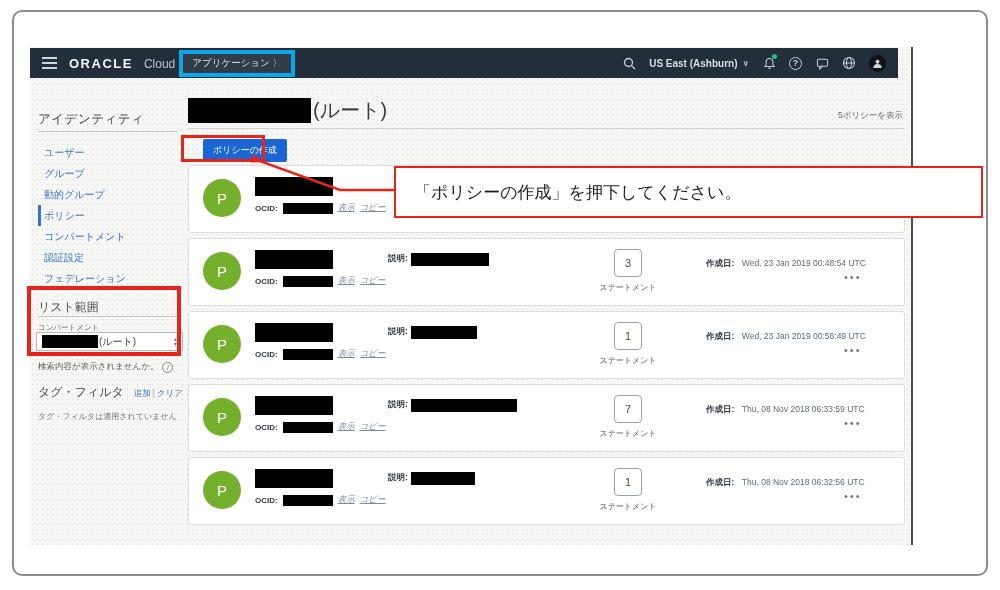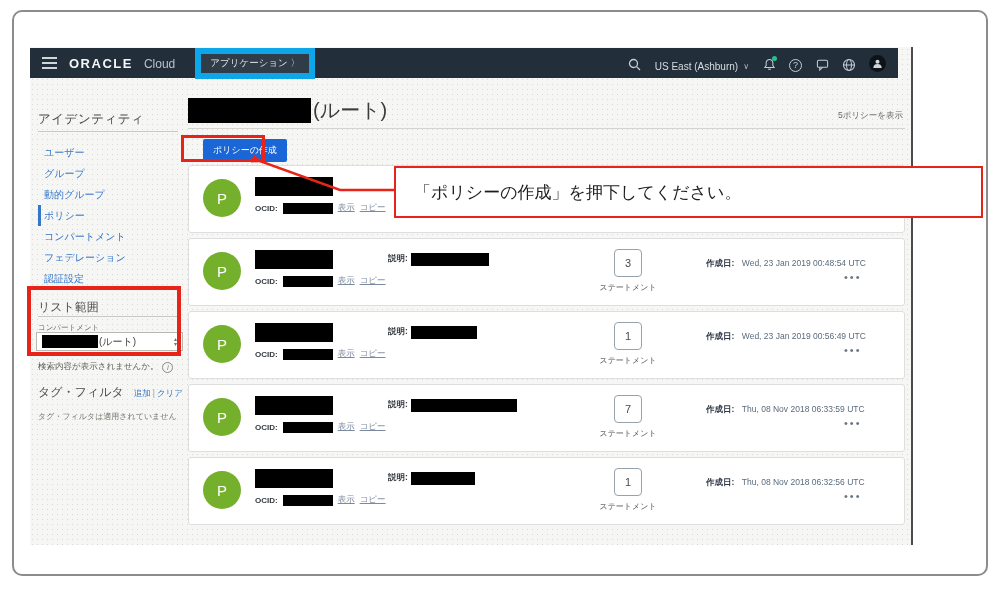--- a/index.html
+++ b/index.html
@@ -19,23 +19,23 @@
     border-right:2px solid #4b4b4b; }
 
   
   .topbar { position:absolute; left:0; top:1px; width:868px; height:30px;
     background:#222f3b; display:flex; align-items:center; padding:0 12px; }
   .hamburger { width:15px; display:flex; flex-direction:column; gap:3px; cursor:pointer; }
   .hamburger i { display:block; height:2px; background:#cfd6dc; }
   .brand { margin-left:12px; display:flex; align-items:baseline; gap:11px; white-space:nowrap; }
   .brand .oracle { color:#f4f6f8; font-weight:bold; font-size:13px; letter-spacing:1.5px; }
   .brand .cloud { color:#b9c2cb; font-size:12px; }
-  .crumb { margin-left:20px; background:#303c48; border:6px solid #0ea5e9; color:#dde3e8;
+  .crumb { margin-left:4px; background:#303c48; border:4px solid #0ea5e9; color:#dde3e8;
     font-size:9.5px; padding:3px 9px; white-space:nowrap; cursor:pointer; }
-  .tb-right { margin-left:auto; display:flex; align-items:flex-end; gap:13px; }
+  .tb-right { margin-left:auto; display:flex; align-items:center; gap:13px;font-weight:bold; }
   .tb-ic { width:14px; height:14px; display:flex; align-items:center; justify-content:center; cursor:pointer; }
   .region { color:#d6dce1; font-size:10px; white-space:nowrap; cursor:pointer; display:flex; align-items:center; gap:5px; }
   .chev { font-size:8px; color:#aab4bd; }
   .icon-circle { width:13px; height:13px; border:1px solid #c6cdd4; border-radius:50%;
     color:#c6cdd4; font-size:9px; display:flex; align-items:center; justify-content:center; }
   .bell-wrap { position:relative; }
   .bell-dot { position:absolute; right:-1px; top:-2px; width:5px; height:5px; border-radius:50%; background:#27c08c; }
   .avatar-top { width:17px; height:17px; border-radius:50%; background:#0d1319; display:flex; align-items:center; justify-content:center; }
 
   
@@ -75,21 +75,21 @@
     font-size:9px; padding:5px 10px; border-radius:2px; cursor:pointer; font-family:inherit; }
   .list { position:absolute; left:0; top:118px; width:717px; }
   .row { position:relative; height:68px; background:#fff; border:1px solid #dedede; border-radius:3px; margin-bottom:5px; }
   .p-avatar { position:absolute; left:14px; top:13px; width:38px; height:38px; border-radius:50%;
     background:#74b02c; color:#fff; font-size:15px; display:flex; align-items:center; justify-content:center; }
   .redact { background:#000; display:inline-block; }
   .name-redact { position:absolute; left:66px; top:11px; width:78px; height:19px; }
   .ocid-line { position:absolute; left:66px; top:36px; display:flex; align-items:center; gap:5px; }
   .ocid-label { font-size:8px; font-weight:bold; color:#33393f; }
   .ocid-redact { width:50px; height:11px; }
-  .mini-link { font-size:8.5px; color:#7c8aa0; text-decoration:underline; cursor:pointer; }
+  .mini-link { font-size:8.5px; color:#7c8aa0; text-decoration:underline; cursor:pointer;font-style:italic; }
   .desc-line { position:absolute; left:199px; top:14px; display:flex; gap:3px; }
   .desc-label { font-size:8.5px; font-weight:bold; color:#33393f; }
   .desc-redact { width:78px; height:13px; }
   .stat-box { position:absolute; left:425px; top:10px; width:28px; height:28px; border:1px solid #97a2ad;
     border-radius:4px; display:flex; align-items:center; justify-content:center; }
   .stat-num { font-size:11px; color:#4a4a4a; }
   .stat-label { position:absolute; left:410px; top:44px; width:58px; text-align:center;
     font-size:8px; line-height:1.2; color:#555; }
   .created-line { position:absolute; left:517px; top:13px; white-space:nowrap; }
   .created-label { font-size:8.5px; font-weight:bold; color:#2f3848; }
@@ -168,22 +168,22 @@
 
     <div class="sidebar">
       <div class="sb-heading">アイデンティティ</div>
       <div class="sb-div"></div>
       <div class="sb-nav" id="sb-nav">
           <div class="sb-item">ユーザー</div>
           <div class="sb-item">グループ</div>
           <div class="sb-item">動的グループ</div>
           <div class="sb-item active">ポリシー</div>
           <div class="sb-item">コンパートメント</div>
+          <div class="sb-item">認証設定</div>
           <div class="sb-item">フェデレーション</div>
-          <div class="sb-item">認証設定</div>
         </div>
 
       <div class="scope-heading">リスト範囲</div>
       <div class="scope-div"></div>
       <div class="scope-label">コンパートメント</div>
       <div class="scope-select">
         <span class="redact"></span>
         <span class="val">(ルート)</span>
         <span class="spinner">
           <span>▴</span>

